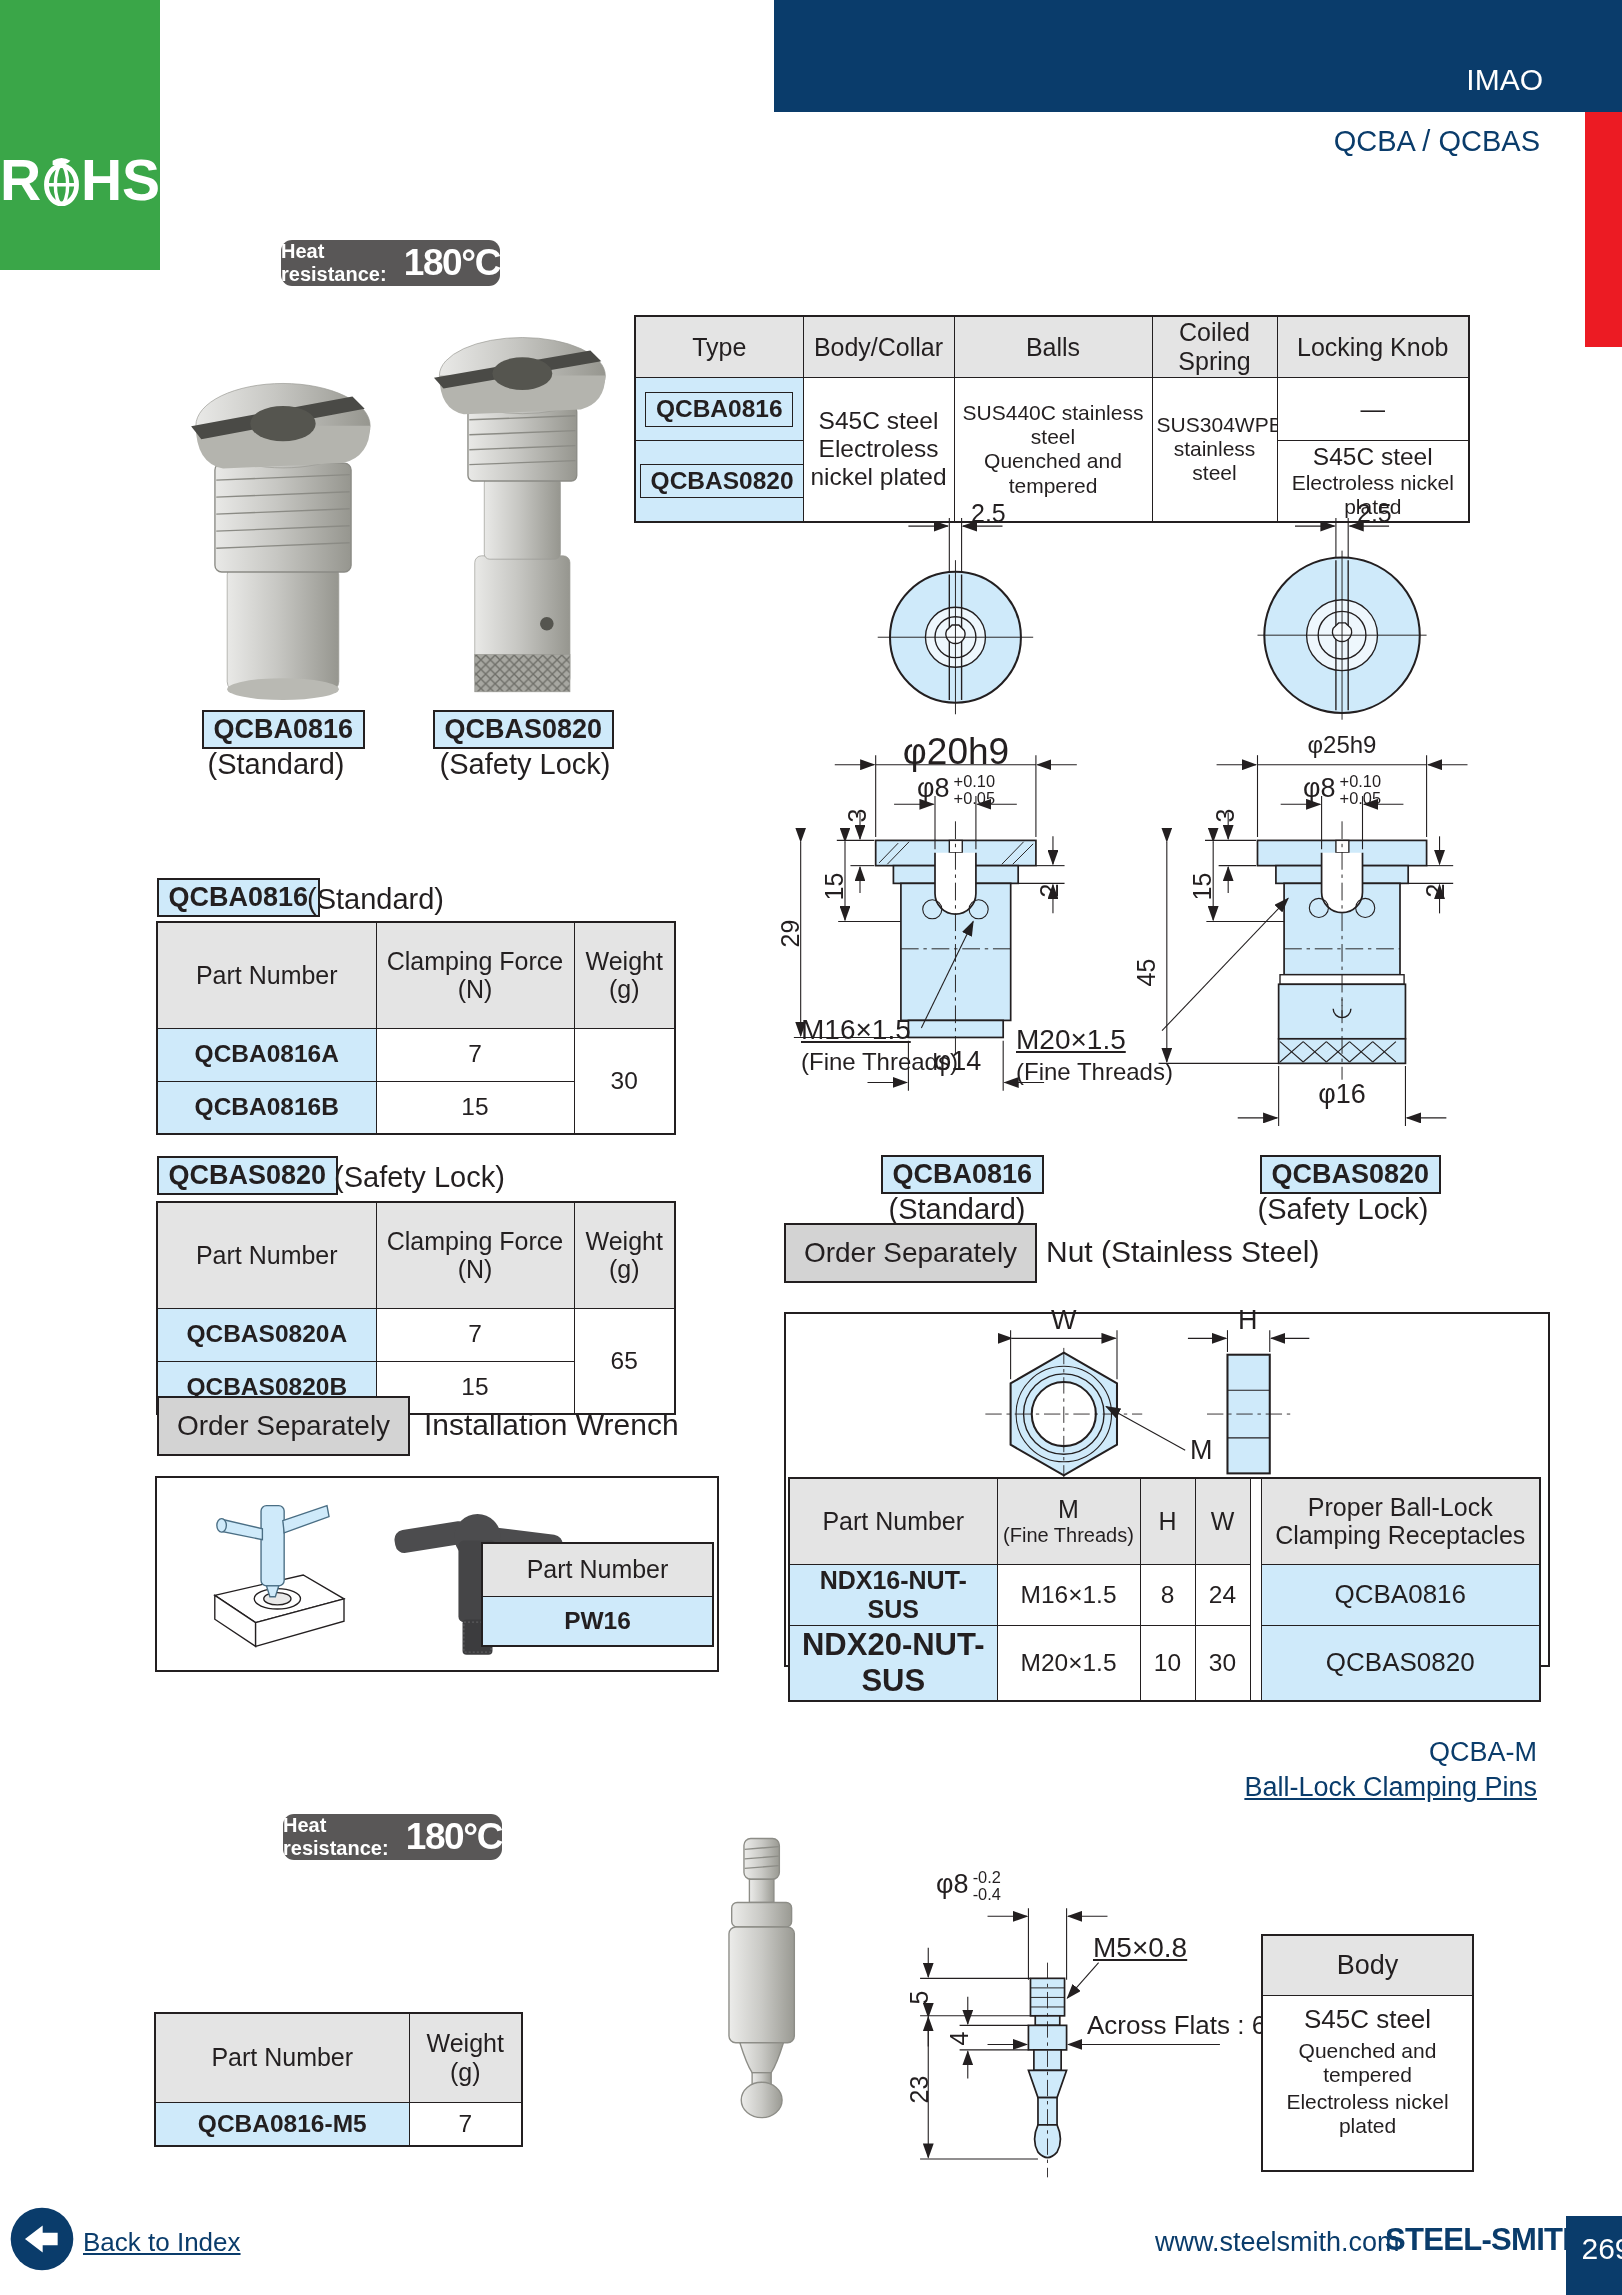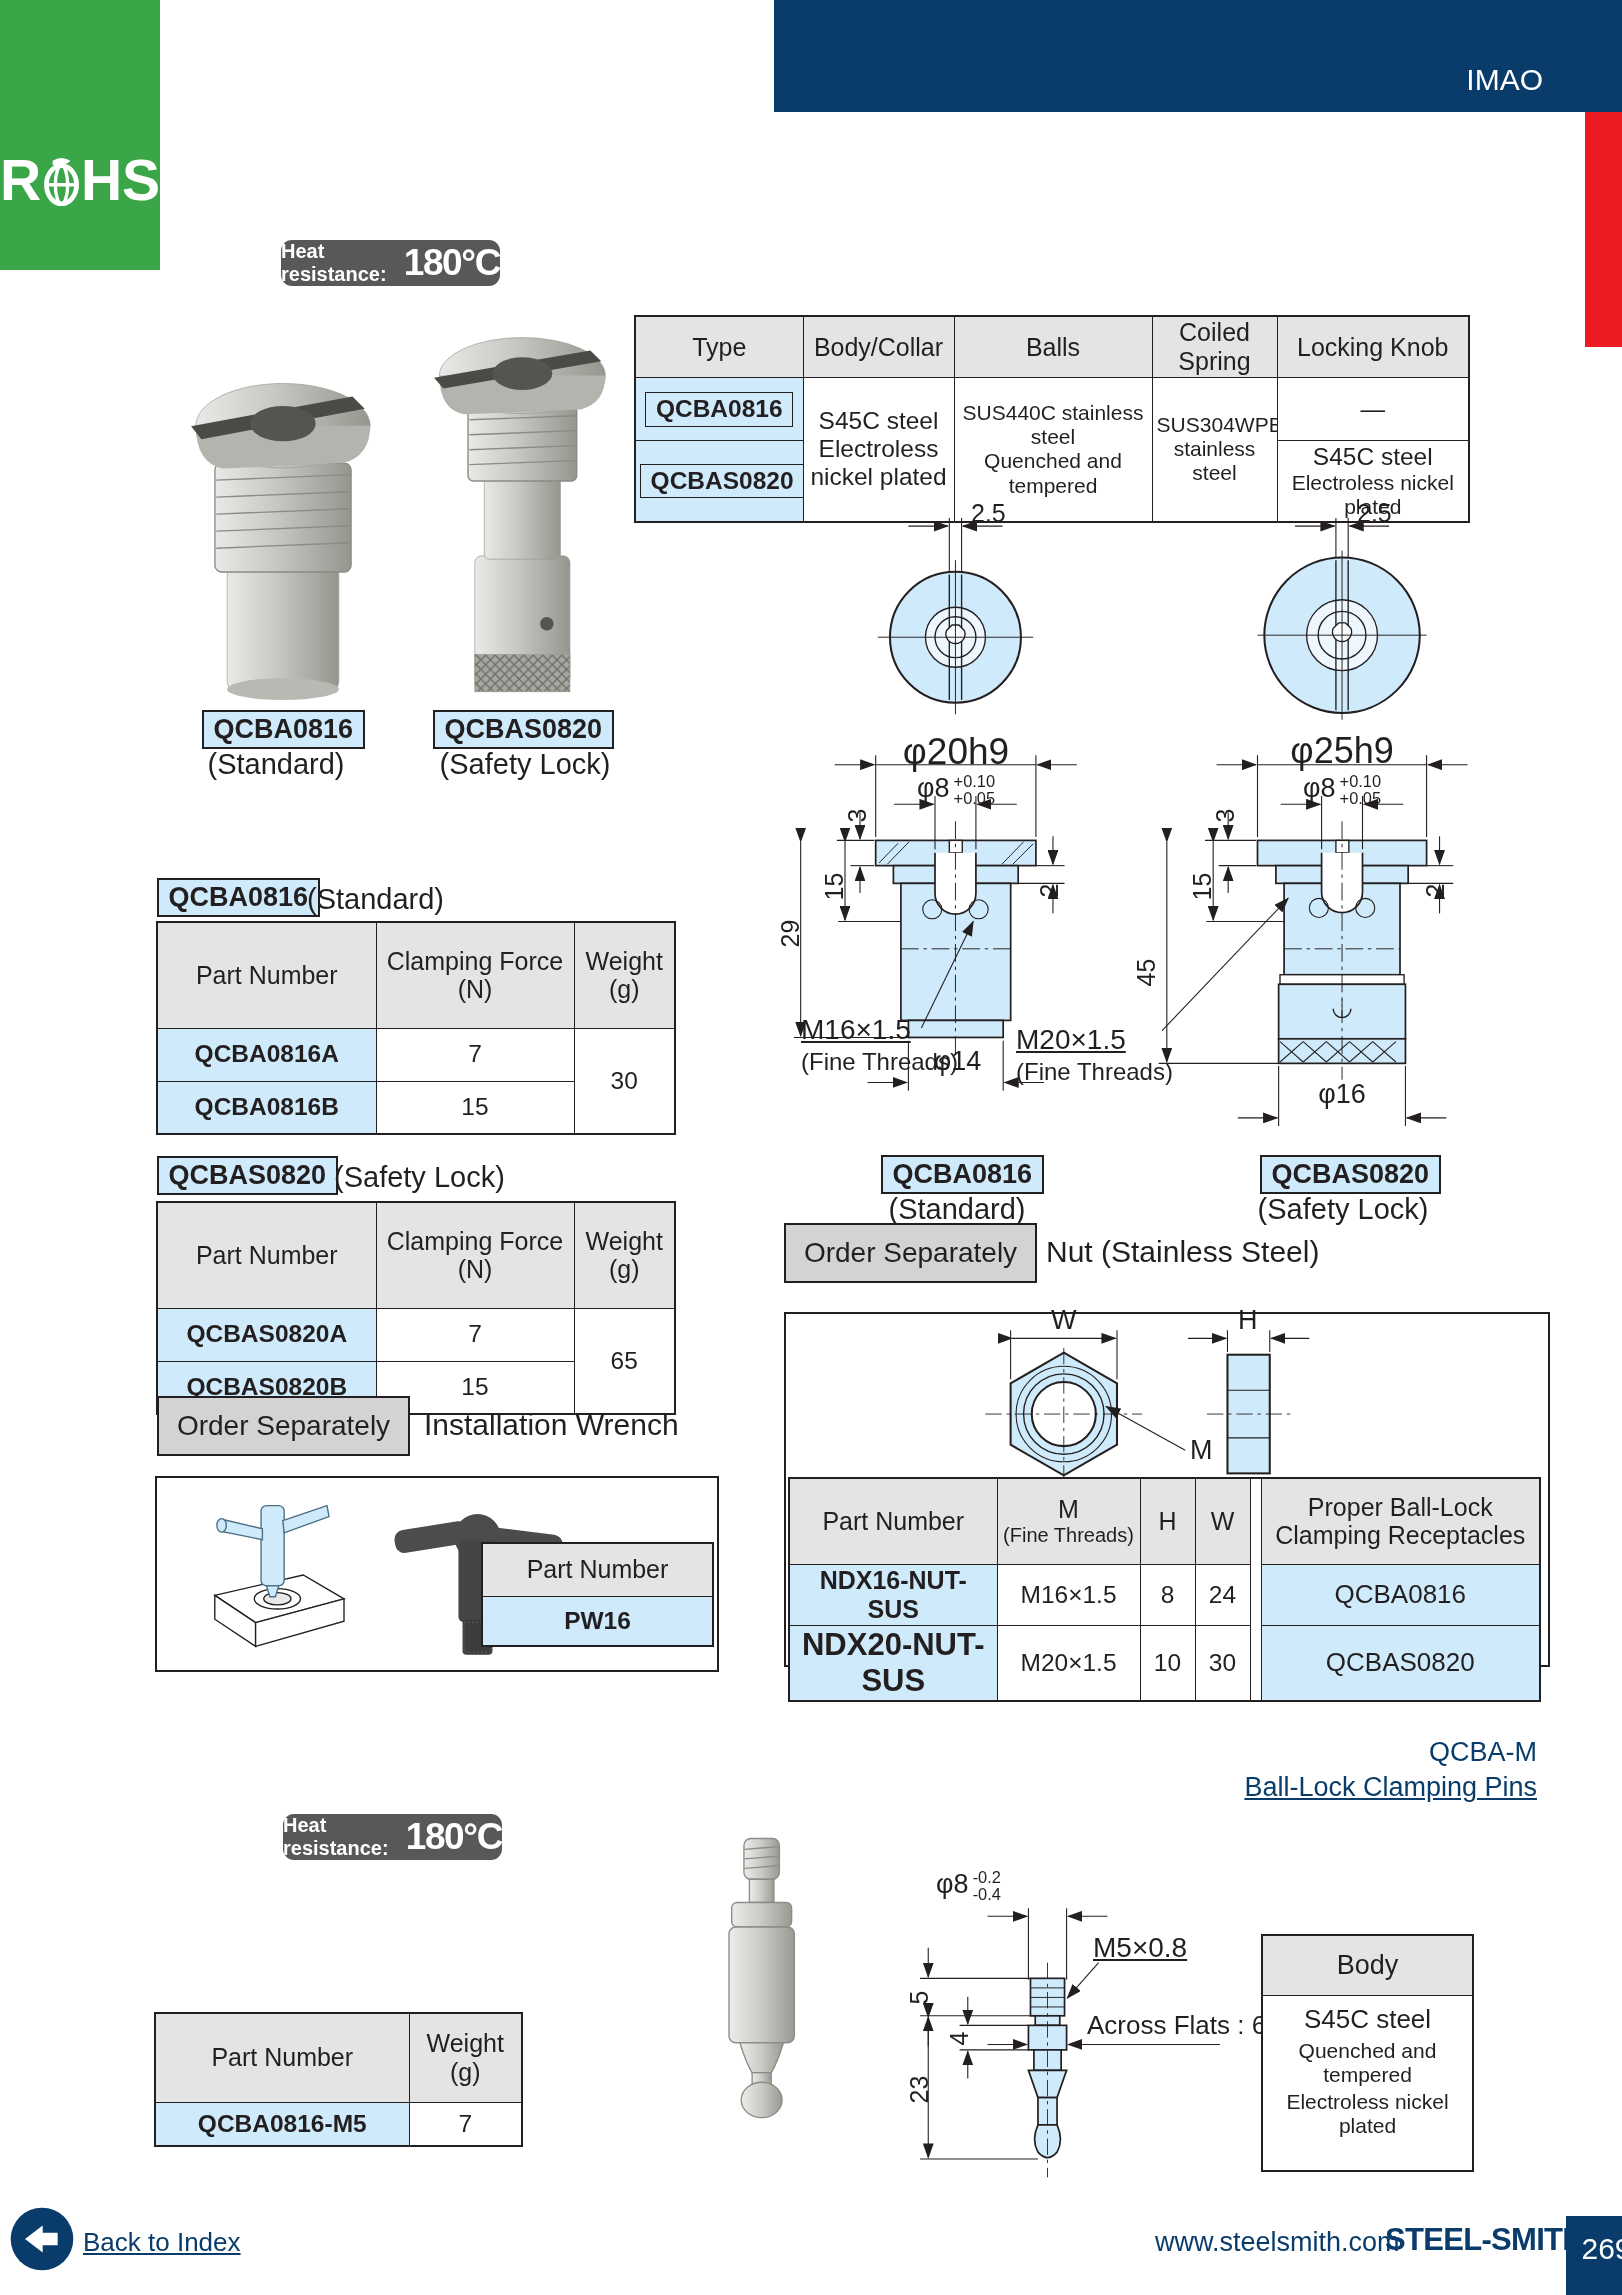--- a/index.html
+++ b/index.html
@@ -53,20 +53,21 @@
         <path d="M14 10 Q27 2 40 10 Q33 18 14 16 Z" fill="#fff"></path>
       </svg>
       <span>HS</span>
     </div>
   </div>
 
   <div class="abs" style="left:774px;top:0;width:849px;height:112px;background:#0a3c6b;">
     <span style="position:absolute;right:80px;bottom:15px;color:#fff;font-size:30px;margin-left:12px;">IMAO</span>
   </div>
 
+  <div class="abs rt navy nowrap" style="left:1022px;top:125px;width:518px;font-size:29px;">QCBA / QCBAS</div>
 
   <div class="abs" style="left:1585px;top:112px;width:38px;height:235px;background:#ec1b23;"></div>
 
   <div class="heat" style="left:281px;top:240px;width:219px;height:46px;">
     <span class="hl">Heat resistance:</span>
     <span class="hv">180°C</span>
   </div>
 
   <svg class="abs" style="left:174px;top:361px;" width="218" height="354" viewBox="0 0 320 520">
     <defs>
@@ -327,21 +328,21 @@
 
   <div class="dim ctr" style="left:881px;top:733px;width:150px;font-size:37px;">
     <span>φ20h9</span>
   </div>
   <div class="dim ctr" style="left:881px;top:773px;width:150px;font-size:27px;">
     <span>φ8</span><span class="tolstack">
         <span>+0.10</span>
         <span>+0.05</span>
       </span>
   </div>
-  <div class="dim ctr" style="left:1267px;top:733px;width:150px;font-size:36px;">
+  <div class="dim ctr" style="left:1267px;top:733px;width:150px;font-size:24px;">
     <span>φ25h9</span>
   </div>
   <div class="dim ctr" style="left:1267px;top:773px;width:150px;font-size:27px;">
     <span>φ8</span><span class="tolstack">
         <span>+0.10</span>
         <span>+0.05</span>
       </span>
   </div>
 
   <span class="dim vdim" style="left:851px;top:803px;">3</span>

